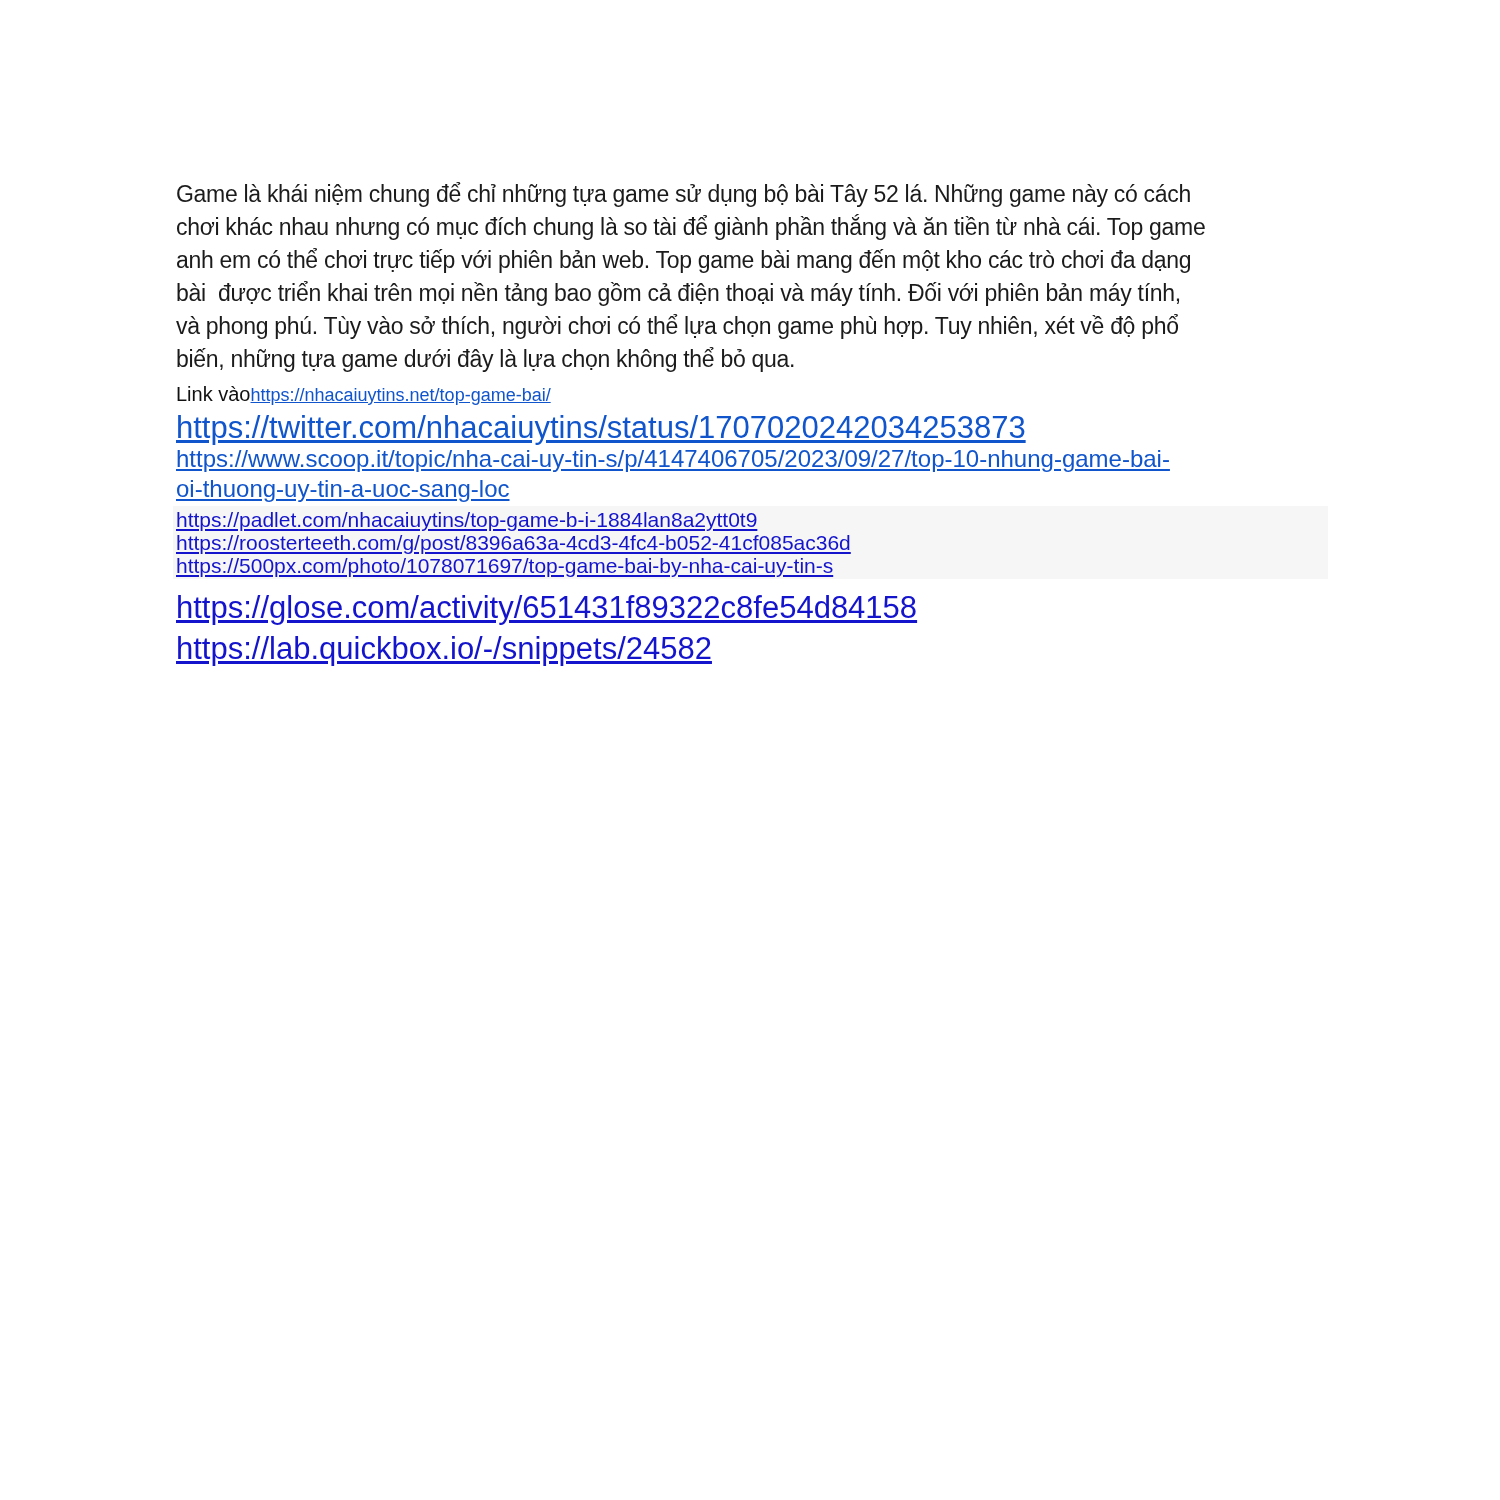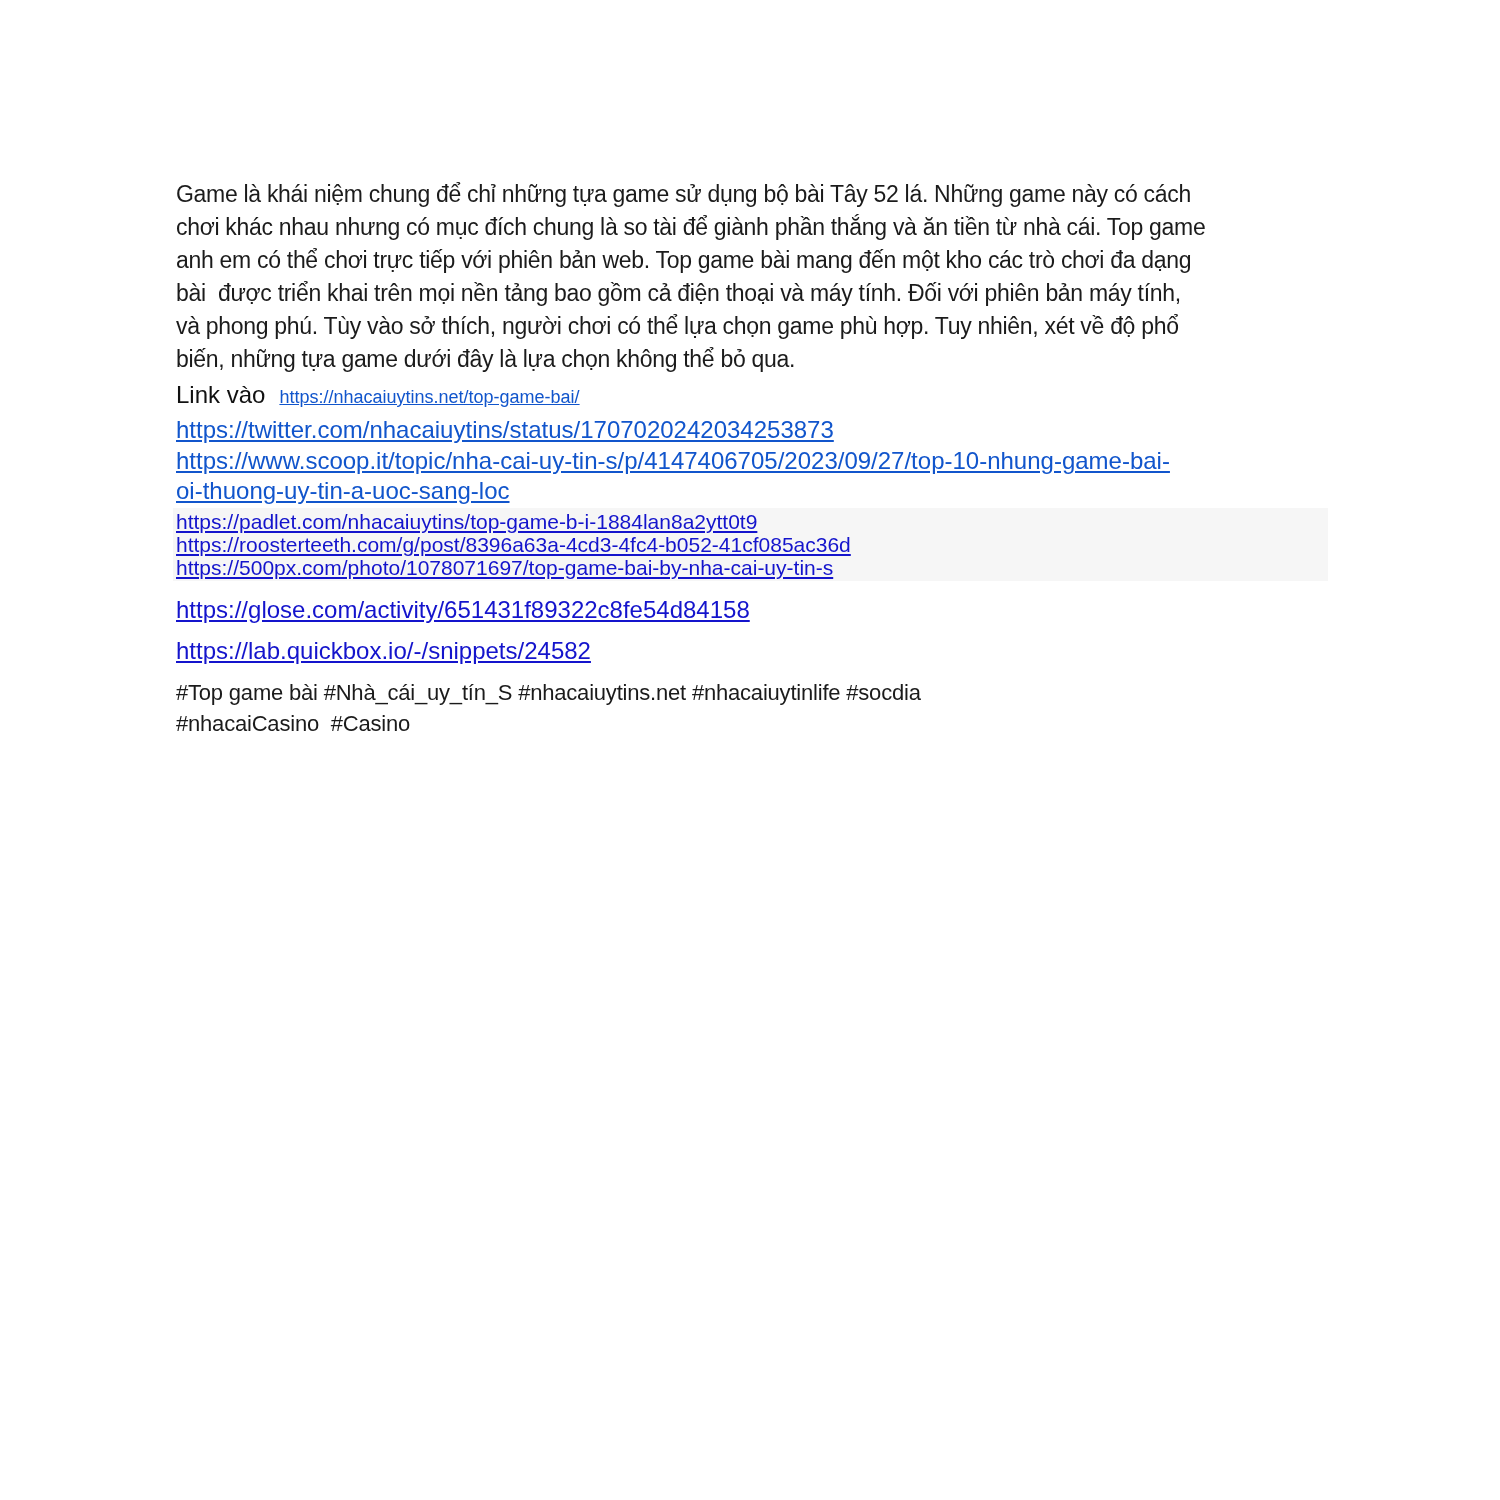--- a/index.html
+++ b/index.html
@@ -35,28 +35,27 @@
     cursor: pointer;
   }
   .lnk-primary   { color: #1155cc; }
   .lnk-secondary { color: #1414cc; }
   .intro-line {
     margin-top: 3px;
     line-height: 31px;
     white-space: nowrap;
   }
   .intro-label {
-    font-size: 24px;
+    font-size: 20px;
     color: #111111;
-    margin-right: 14px;
   }
   .intro-line a { font-size: 18px; }
   .big-link {
     display: block;
-    font-size: 24px;
+    font-size: 31px;
     line-height: 33px;
     white-space: nowrap;
     width: fit-content;
   }
   .scoop-line {
     display: block;
     font-size: 24px;
     line-height: 30px;
     white-space: nowrap;
     width: fit-content;
@@ -117,19 +116,15 @@
     <div class="highlight-block">
       <a class="lnk lnk-secondary small-link">https://padlet.com/nhacaiuytins/top-game-b-i-1884lan8a2ytt0t9</a>
       <a class="lnk lnk-secondary small-link">https://roosterteeth.com/g/post/8396a63a-4cd3-4fc4-b052-41cf085ac36d</a>
       <a class="lnk lnk-secondary small-link">https://500px.com/photo/1078071697/top-game-bai-by-nha-cai-uy-tin-s</a>
     </div>
 
     <a class="lnk lnk-secondary big-link glose-link">https://glose.com/activity/651431f89322c8fe54d84158</a>
 
     <a class="lnk lnk-secondary big-link quickbox-link">https://lab.quickbox.io/-/snippets/24582</a>
 
-    <div class="hashtags">
-      <div class="hashtag-line">#Top game bài #Nhà_cái_uy_tín_S #nhacaiuytins.net #nhacaiuytinlife #socdia</div>
-      <div class="hashtag-line">#nhacaiCasino  #Casino</div>
-    </div>
 
   </div>
 </div>
 
 </body></html>

